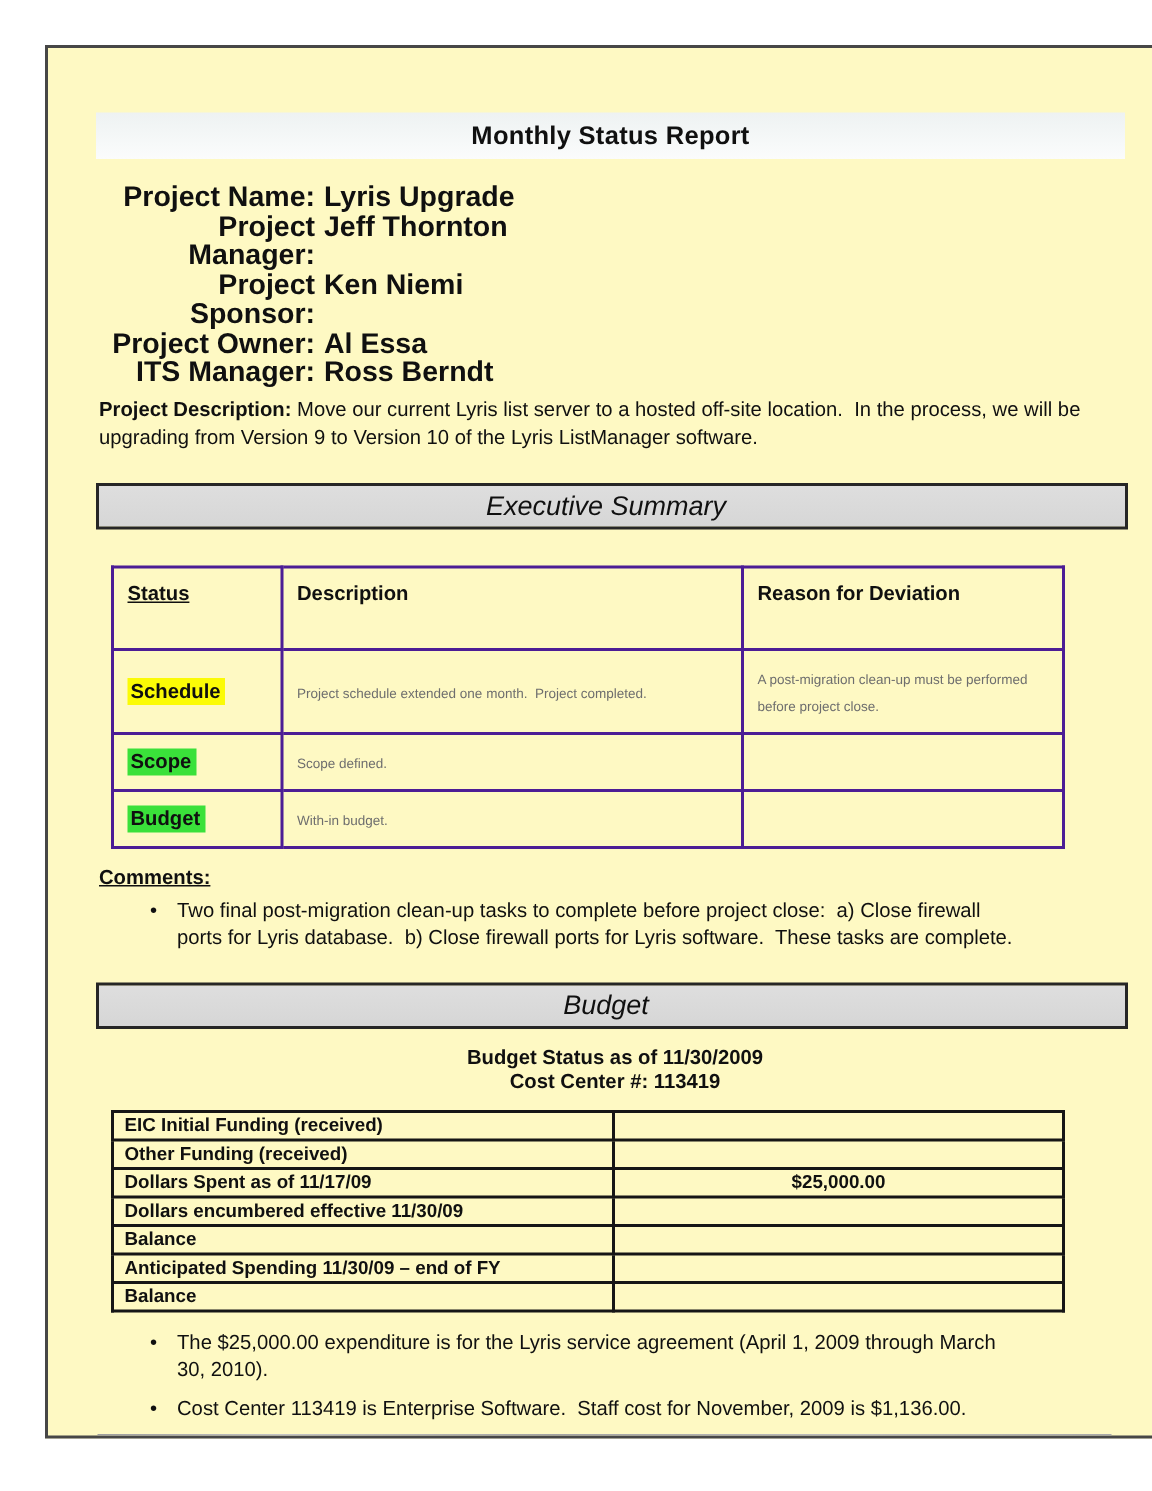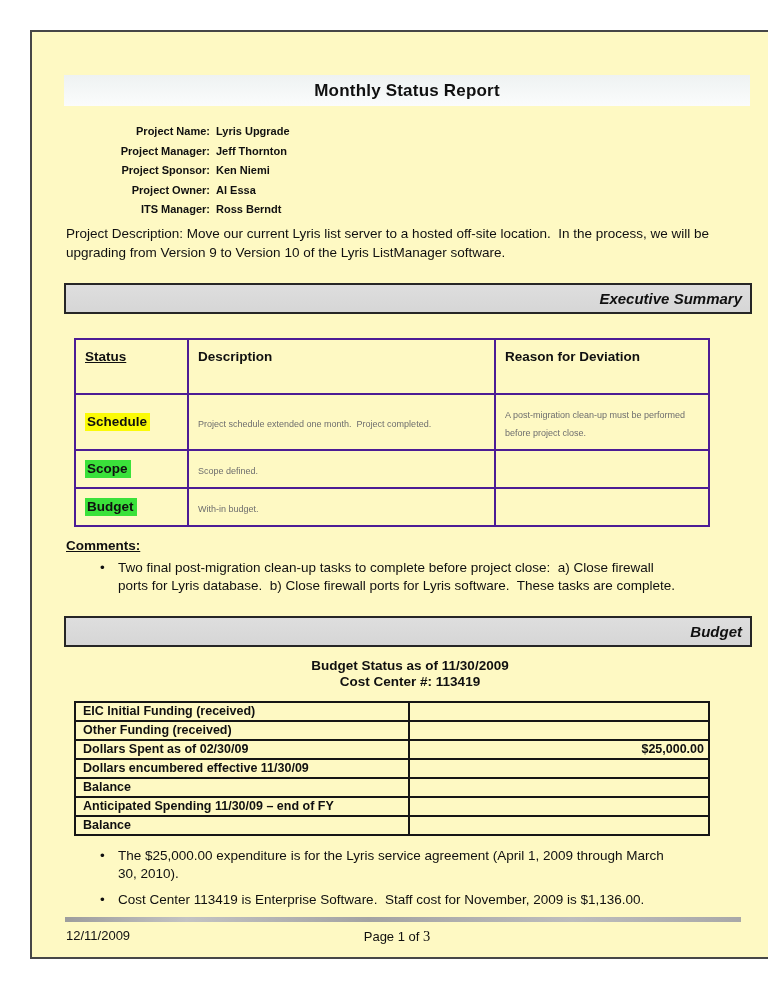--- a/index.html
+++ b/index.html
@@ -11,34 +11,34 @@
   
   .title-band {
     margin:43px 38px 0 32px; height:31px;
     background:linear-gradient(180deg,#eef2f2 0%,#f7f9f9 70%,#fbfcfc 100%);
     display:flex; align-items:center; justify-content:center;
   }
   .title-band .title { font-size:17px; font-weight:bold; letter-spacing:0.2px; }
 
   
   .info-wrap { display:flex; justify-content:space-between; margin:16px 38px 0 34px; }
-  .info-grid { display:grid; grid-template-columns:144px auto; column-gap:6px; font-size:11px; font-weight:bold; line-height:19.5px; }
+  .info-grid { display:grid; grid-template-columns:144px auto; column-gap:6px; font-size:19px; font-weight:bold; line-height:19.5px; }
   .info-grid .lbl { text-align:right; }
   .info-right { text-align:right; font-size:13.5px; font-weight:bold; line-height:19.5px; }
 
   .description { margin:4px 36px 0 34px; font-size:13.5px; line-height:19px; white-space:pre-wrap; }
-  .description .desc-label { font-weight:normal; }
+  .description .desc-label { font-weight:bold; }
 
   
   .banner {
     margin:21px 36px 0 32px; height:31px;
     background:linear-gradient(180deg,#dedede 0%,#d6d6d6 100%);
     border:2px solid #262626;
-    display:flex; align-items:center; justify-content:flex-end;
-    padding-right:8px; font-size:15px; font-weight:bold; font-style:italic;
+    display:flex; align-items:center; justify-content:center;
+    padding-right:8px; font-size:18px; font-weight:normal; font-style:italic;
   }
 
   
   table { border-collapse:collapse; }
   .status-table { margin:24px 0 0 42px; width:634px; table-layout:fixed; }
   .status-table col.c1 { width:113px; } .status-table col.c2 { width:307px; } .status-table col.c3 { width:214px; }
   .status-table th, .status-table td { border:2px solid #4c1d95; vertical-align:top; padding:9px 9px; text-align:left; }
   .status-table th { font-size:13.5px; font-weight:bold; }
   .status-table .hdr-row { height:55px; }
   .status-table .u { text-decoration:underline; }
@@ -53,21 +53,21 @@
   .comments-label { font-size:13.5px; font-weight:bold; text-decoration:underline; }
   .bullet-row { display:flex; margin:6px 0 0 34px; font-size:13.5px; line-height:18px; }
   .bullet-row .dot { width:18px; flex:none; }
   .bullet-row .btext { width:560px; white-space:pre-wrap; }
 
   
   .budget-status { margin-top:11px; text-align:center; font-size:13.5px; font-weight:bold; line-height:16px; }
   .budget-table { margin:11px 0 0 42px; width:634px; table-layout:fixed; }
   .budget-table col.c1 { width:334px; } .budget-table col.c2 { width:300px; }
   .budget-table td { border:2px solid #161616; height:19px; font-size:12.5px; font-weight:bold; padding:1px 4px 1px 7px; }
-  .budget-table td.val { text-align:right; padding-left:4px; }
+  .budget-table td.val { text-align:center; padding-left:4px; }
 
   .budgetary { margin:11px 36px 0 34px; }
   .budgetary .bullet-row { margin-top:8px; }
 
   
   .footer-divider { margin:8px 0 0 33px; width:676px; height:5px;
     background:linear-gradient(90deg,#9d9d9d 0%,#c3c3c3 18%,#a3a3a3 45%,#bdbdbd 75%,#a8a8a8 100%); }
   .footer { margin:6px 36px 0 34px; }
   .footer-top { position:relative; height:17px; font-size:13px; }
   .footer-date { position:absolute; left:0; top:0; }
@@ -161,21 +161,21 @@
     <tbody>
         <tr>
       <td>EIC Initial Funding (received)</td>
       <td class="val"></td>
     </tr>
     <tr>
       <td>Other Funding (received)</td>
       <td class="val"></td>
     </tr>
     <tr>
-      <td>Dollars Spent as of 02/30/09</td>
+      <td>Dollars Spent as of 11/17/09</td>
       <td class="val">$25,000.00</td>
     </tr>
     <tr>
       <td>Dollars encumbered effective 11/30/09</td>
       <td class="val"></td>
     </tr>
     <tr>
       <td>Balance</td>
       <td class="val"></td>
     </tr>

